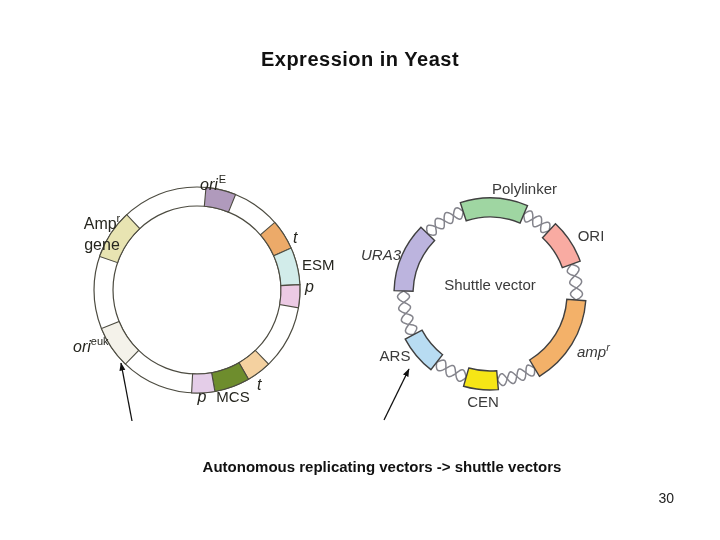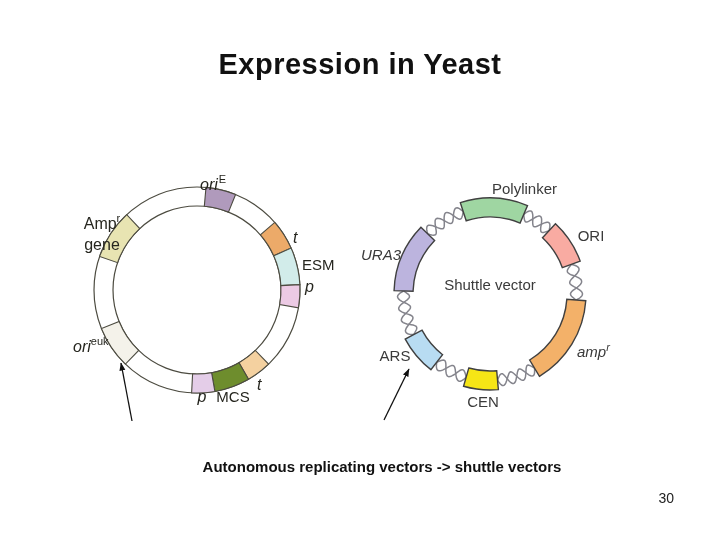--- a/index.html
+++ b/index.html
@@ -2,21 +2,21 @@
 <html><head>
 <meta charset="utf-8">
 <style>
   html,body{margin:0;padding:0;background:#ffffff;}
   .slide{
     position:relative;width:720px;height:540px;background:#ffffff;overflow:hidden;
     font-family:"Liberation Sans",sans-serif;
   }
   .title{
     position:absolute;top:48px;left:0;width:720px;text-align:center;
-    font-size:29px;font-weight:600;color:#111;letter-spacing:.5px;
+    font-size:20px;font-weight:600;color:#111;letter-spacing:.5px;
   }
   .caption{
     position:absolute;top:458px;left:0;width:676px;text-align:center;
     font-size:15px;font-weight:600;color:#111;padding-left:44px;
   }
   .page-number{
     position:absolute;top:490px;right:46px;font-size:14px;color:#222;
   }
   svg{position:absolute;top:0;left:0;}
   text{font-family:"Liberation Sans",sans-serif;font-size:15px;fill:#26261f;}

